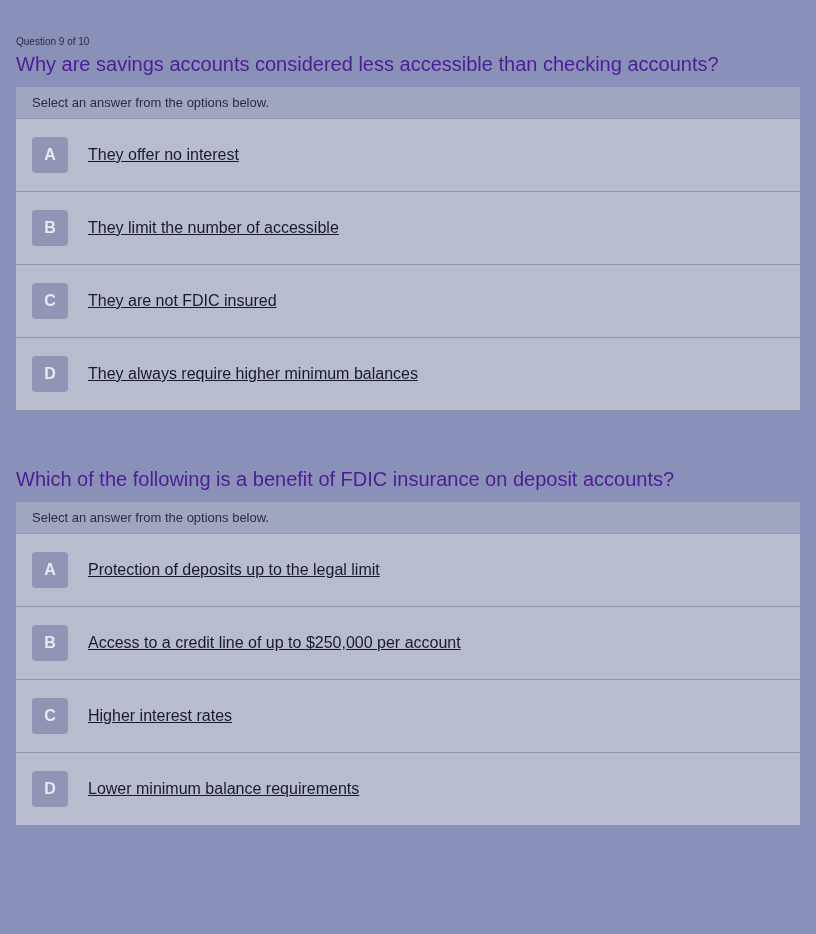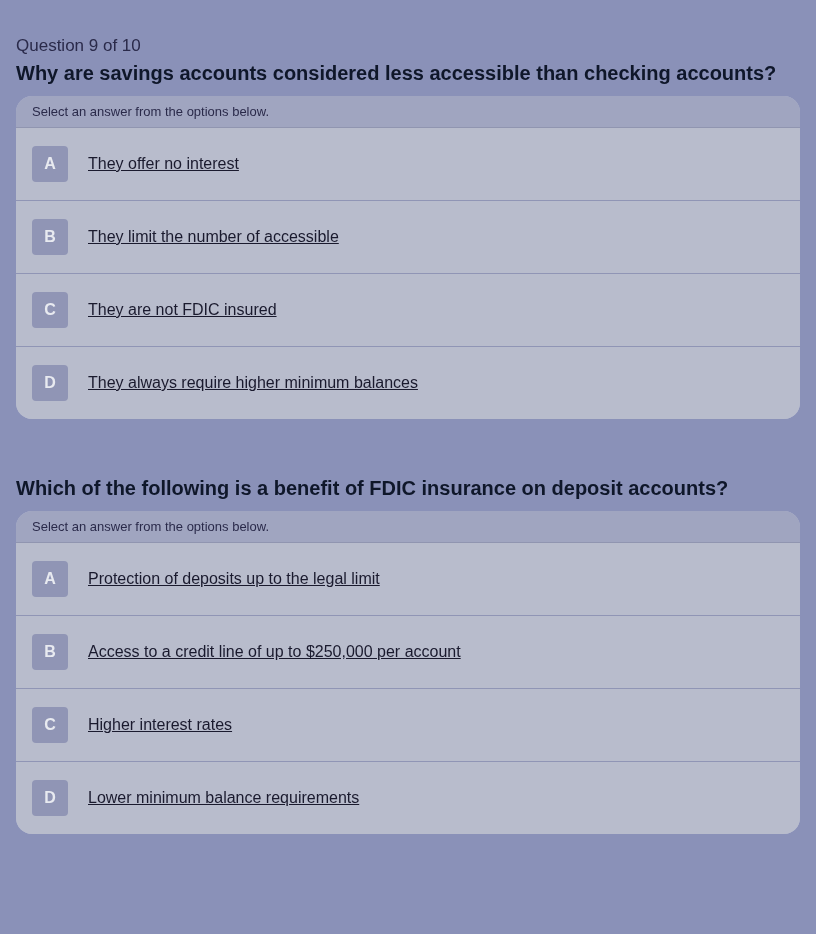--- a/index.html
+++ b/index.html
@@ -22,37 +22,37 @@
       background-color: #8a91b8;
       padding: 16px 0;
     }
 
     .question-block {
       margin-bottom: 24px;
       padding: 0 16px;
     }
 
     .question-meta {
-      font-size: 17px;
+      font-size: 10px;
       color: #2a2a4a;
       margin-bottom: 4px;
       font-weight: normal;
     }
 
     .question-text {
       font-size: 20px;
-      font-weight: bold;
-      color: #0f172a;
+      font-weight: normal;
+      color: #4c1d95;
       margin-bottom: 10px;
       line-height: 1.3;
     }
 
     .options-container {
       background-color: #b0b5d0;
-      border-radius: 16px;
+      border-radius: 0;
       overflow: hidden;
     }
 
     .options-header {
       background-color: #a0a5c0;
       padding: 8px 16px;
       font-size: 13px;
       color: #2a2a4a;
       border-bottom: 1px solid #9095b0;
     }

